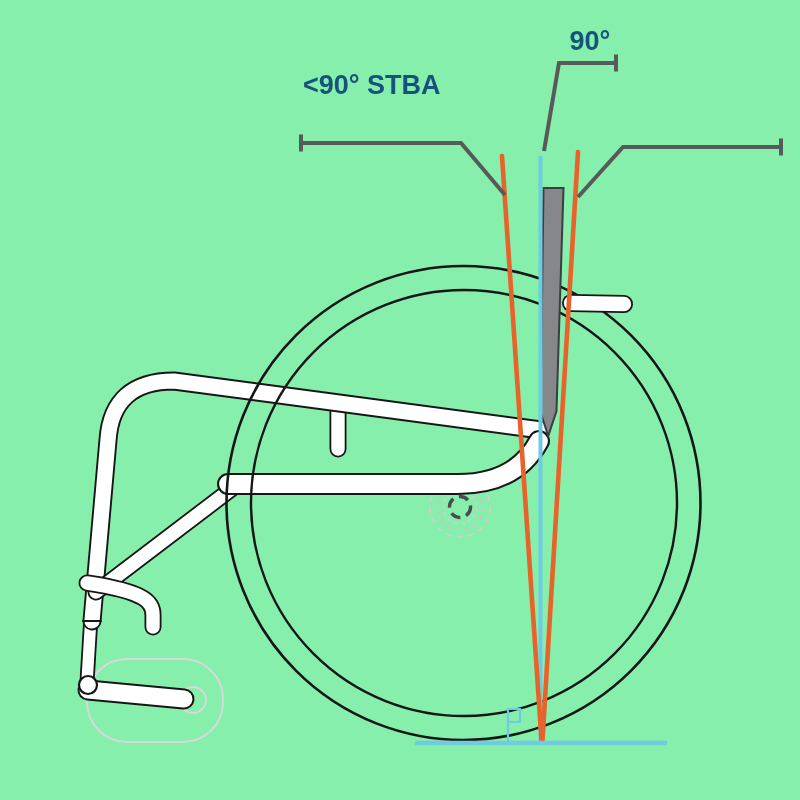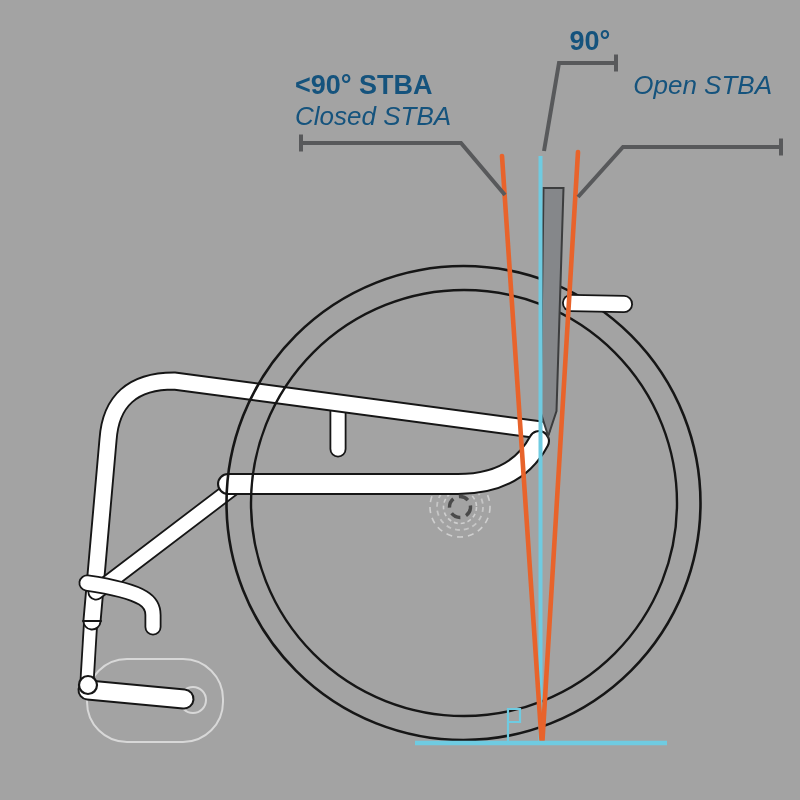--- a/index.html
+++ b/index.html
@@ -1,24 +1,24 @@
 <!DOCTYPE html>
 <html><head>
 <meta charset="utf-8">
 <style>
   html,body{margin:0;padding:0;background:#ffffff;}
-  #stage{position:relative;width:800px;height:800px;background:#a3a3a3;overflow:hidden;
+  #stage{position:relative;width:800px;height:800px;background:#86efac;overflow:hidden;
          font-family:"Liberation Sans", sans-serif;}
   #stage svg{position:absolute;left:0;top:0;}
   .lbl{position:absolute;color:#15537D;line-height:31px;white-space:nowrap;}
   .lbl .head{font-weight:bold;font-size:27px;font-style:normal;}
   .lbl .sub{font-style:italic;font-size:26px;font-weight:400;}
   #label-90{left:549px;top:26px;width:82px;text-align:center;font-weight:bold;
             font-size:27px;color:#15537D;}
-  #label-left{left:295px;top:70px;text-align:left;}
+  #label-left{left:303px;top:70px;text-align:right;}
   #label-right{right:28px;top:70px;text-align:right;}
 </style>
 </head>
 <body>
 
 <div id="stage">
 
   <svg width="800" height="800" viewBox="0 0 800 800">
 
     <g>
@@ -97,20 +97,18 @@
       <line x1="781" y1="138.5" x2="781" y2="155.5"></line>
       <polyline points="616,63 559,63 544,151"></polyline>
       <line x1="616" y1="54.5" x2="616" y2="71.5"></line>
     </g>
   </svg>
 
   <div class="lbl" id="label-90">90°</div>
 
   <div class="lbl" id="label-left">
     <div class="head">&lt;90° STBA</div>
-    <div class="sub">Closed STBA</div>
   </div>
 
   <div class="lbl" id="label-right">
-    <div class="sub">Open STBA</div>
   </div>
 
 </div>
 
 </body></html>

